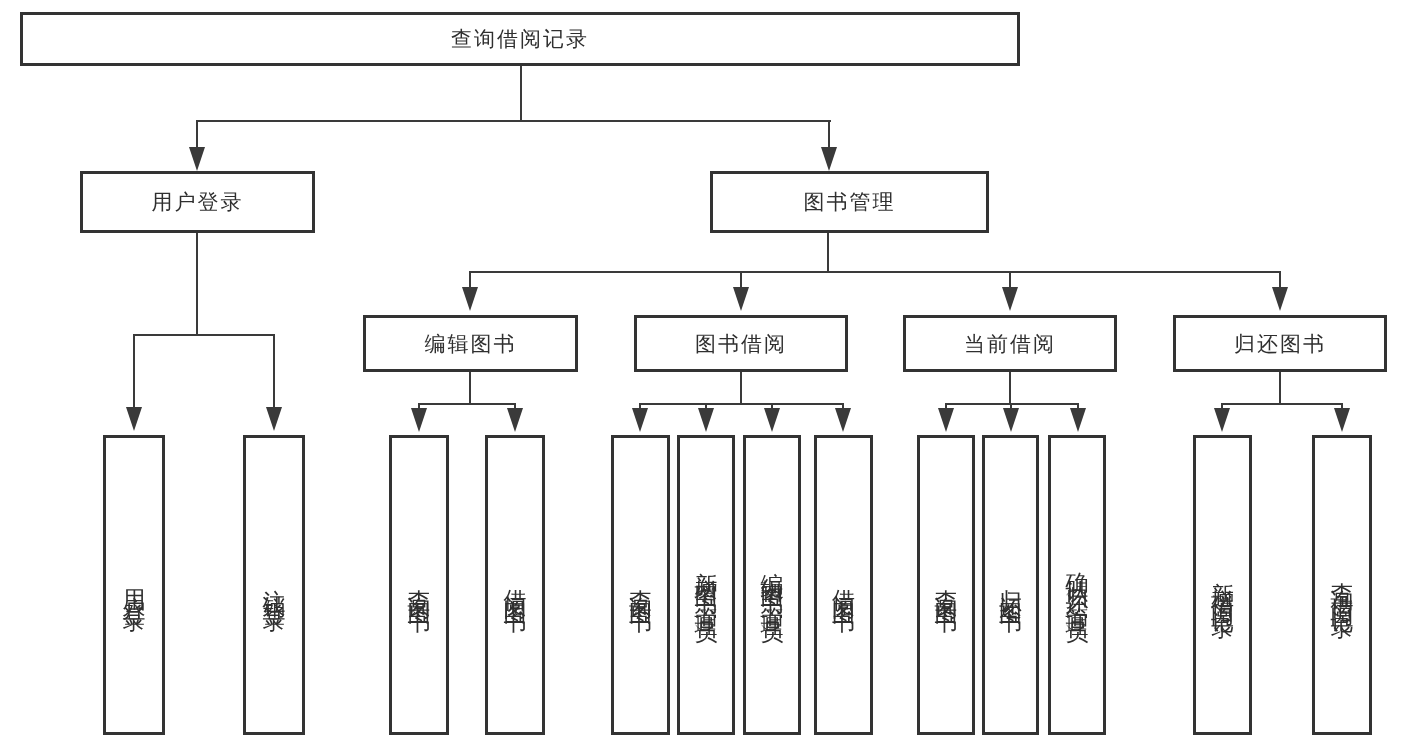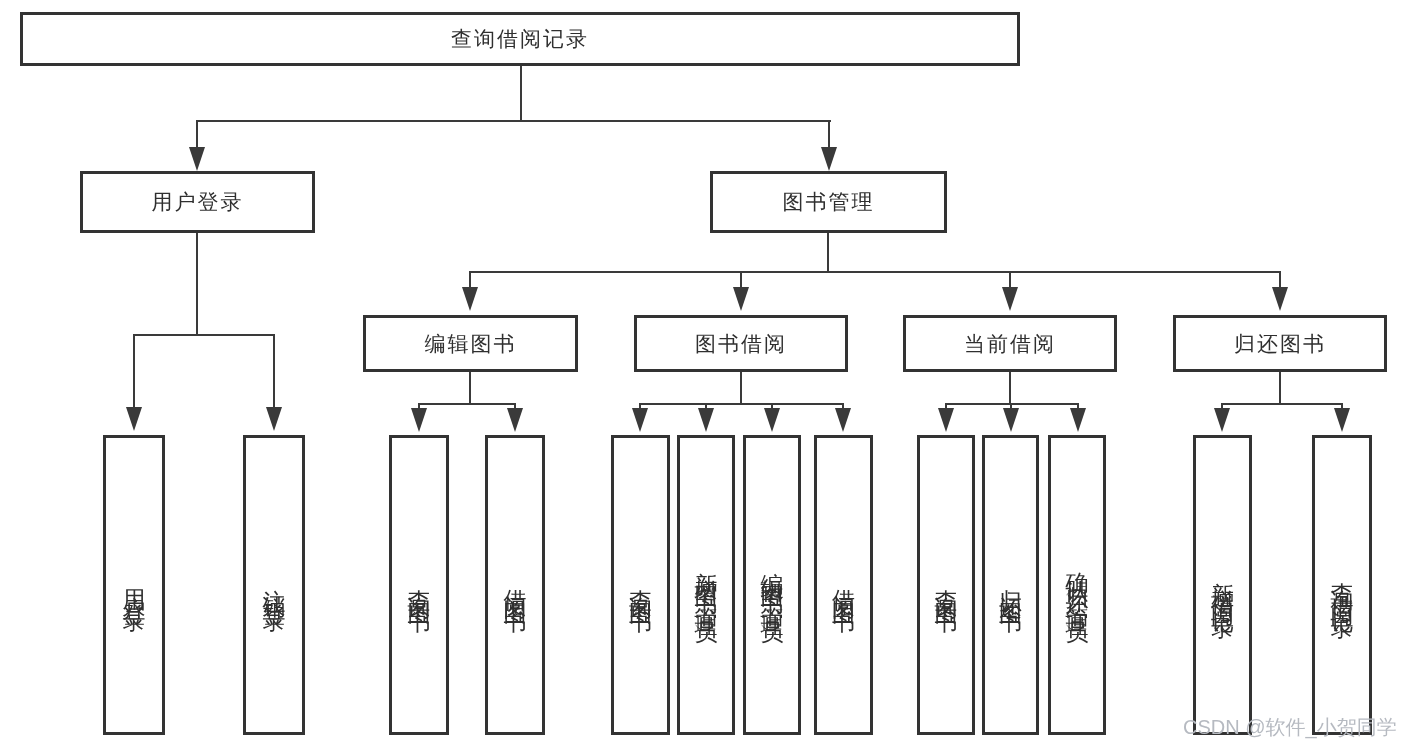--- a/index.html
+++ b/index.html
@@ -24,21 +24,21 @@
   <div class="box" style="left:20px;top:12px;width:1000px;height:54px;">查询借阅记录</div>
 
   <div class="vline" style="left:520px;top:66px;height:54px;"></div>
   <div class="hline" style="left:197px;top:120px;width:634px;"></div>
   <div class="vline" style="left:196px;top:120px;height:28px;"></div>
   <div class="vline" style="left:828px;top:120px;height:28px;"></div>
   <div class="arrow" style="left:189px;top:147px;"></div>
   <div class="arrow" style="left:821px;top:147px;"></div>
 
   <div class="box" style="left:80px;top:171px;width:235px;height:62px;">用户登录</div>
-  <div class="box" style="left:710px;top:171px;width:237px;height:62px;">图书管理</div>
+  <div class="box" style="left:710px;top:171px;width:279px;height:62px;">图书管理</div>
 
   <div class="vline" style="left:196px;top:233px;height:103px;"></div>
   <div class="hline" style="left:133px;top:334px;width:142px;"></div>
   <div class="vline" style="left:133px;top:334px;height:74px;"></div>
   <div class="vline" style="left:273px;top:334px;height:74px;"></div>
   <div class="arrow" style="left:126px;top:407px;"></div>
   <div class="arrow" style="left:266px;top:407px;"></div>
 
   <div class="vline" style="left:827px;top:233px;height:40px;"></div>
   <div class="hline" style="left:469px;top:271px;width:812px;"></div>
@@ -101,15 +101,14 @@
   <div class="box leaf" style="left:743px;top:435px;width:58px;height:300px;">编辑图书（管理员）</div>
   <div class="box leaf" style="left:814px;top:435px;width:59px;height:300px;">借阅图书</div>
 
   <div class="box leaf" style="left:917px;top:435px;width:58px;height:300px;">查询图书</div>
   <div class="box leaf" style="left:982px;top:435px;width:57px;height:300px;">归还图书</div>
   <div class="box leaf" style="left:1048px;top:435px;width:58px;height:300px;">确认归还（管理员）</div>
 
   <div class="box leaf" style="left:1193px;top:435px;width:59px;height:300px;">新增借阅记录</div>
   <div class="box leaf" style="left:1312px;top:435px;width:60px;height:300px;">查询借阅记录</div>
 
-  <div class="watermark">CSDN @软件_小贺同学</div>
 
 </div>
 
 </body></html>

